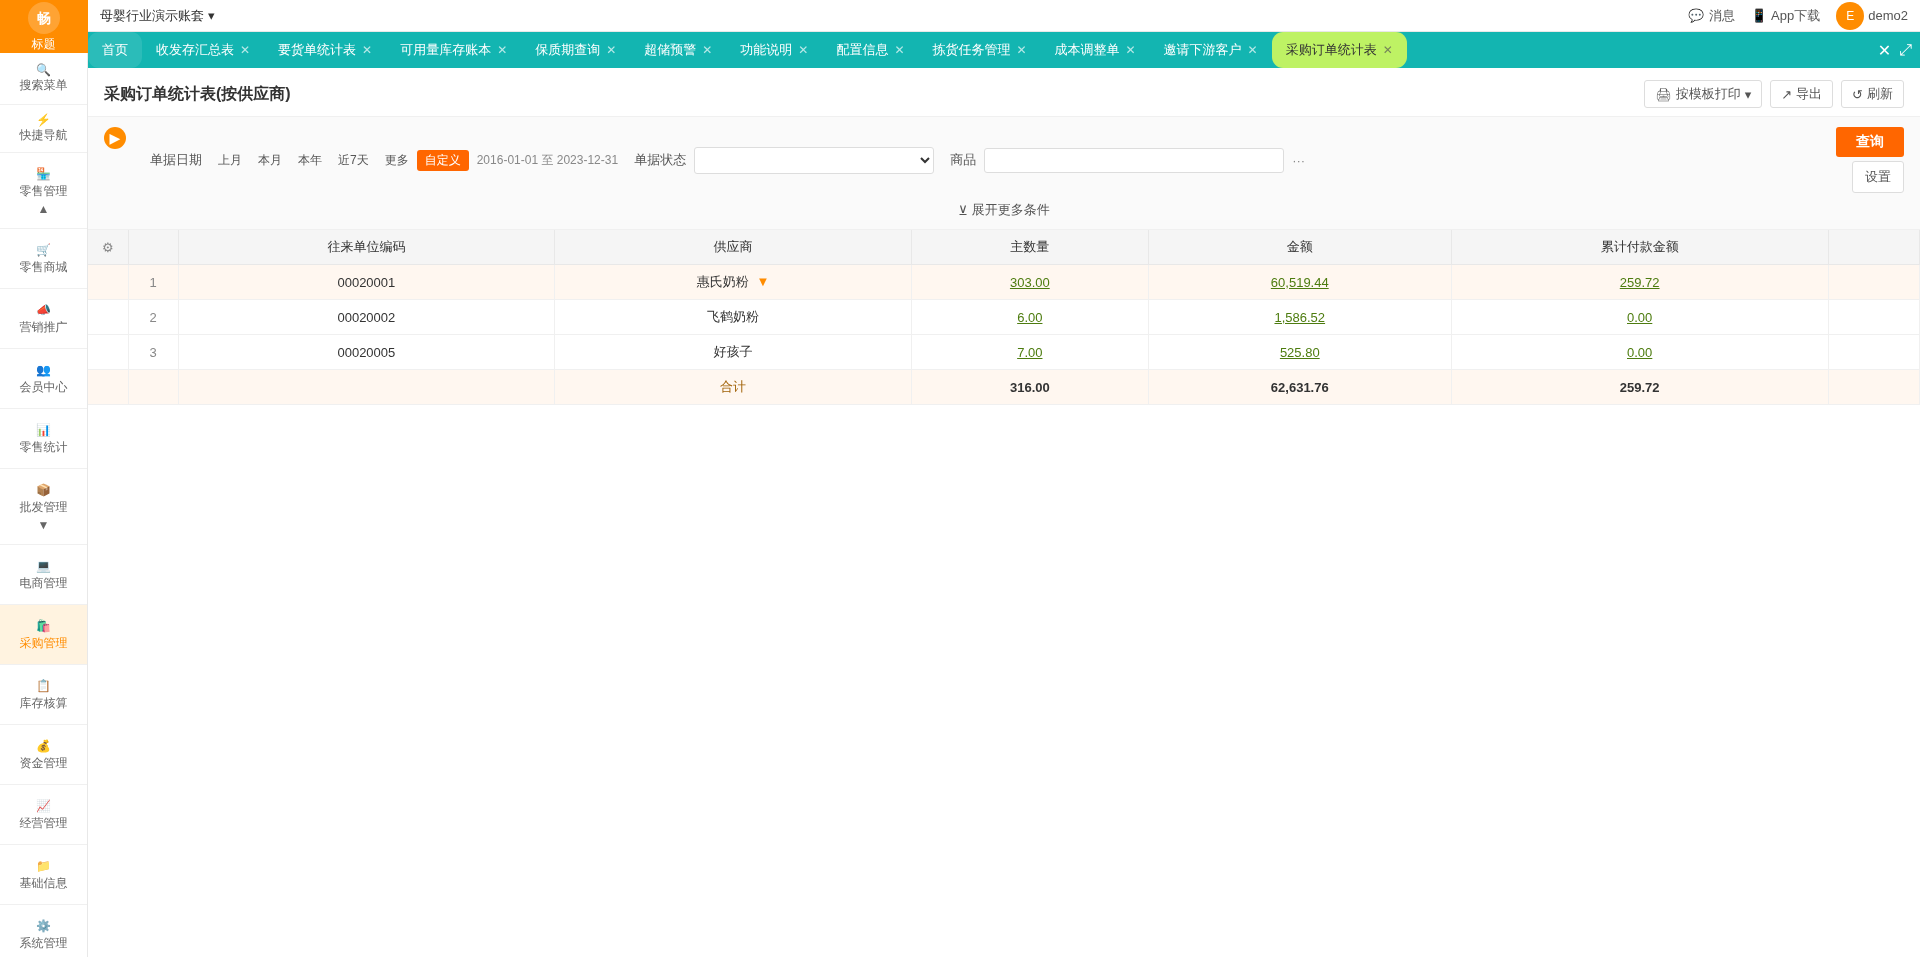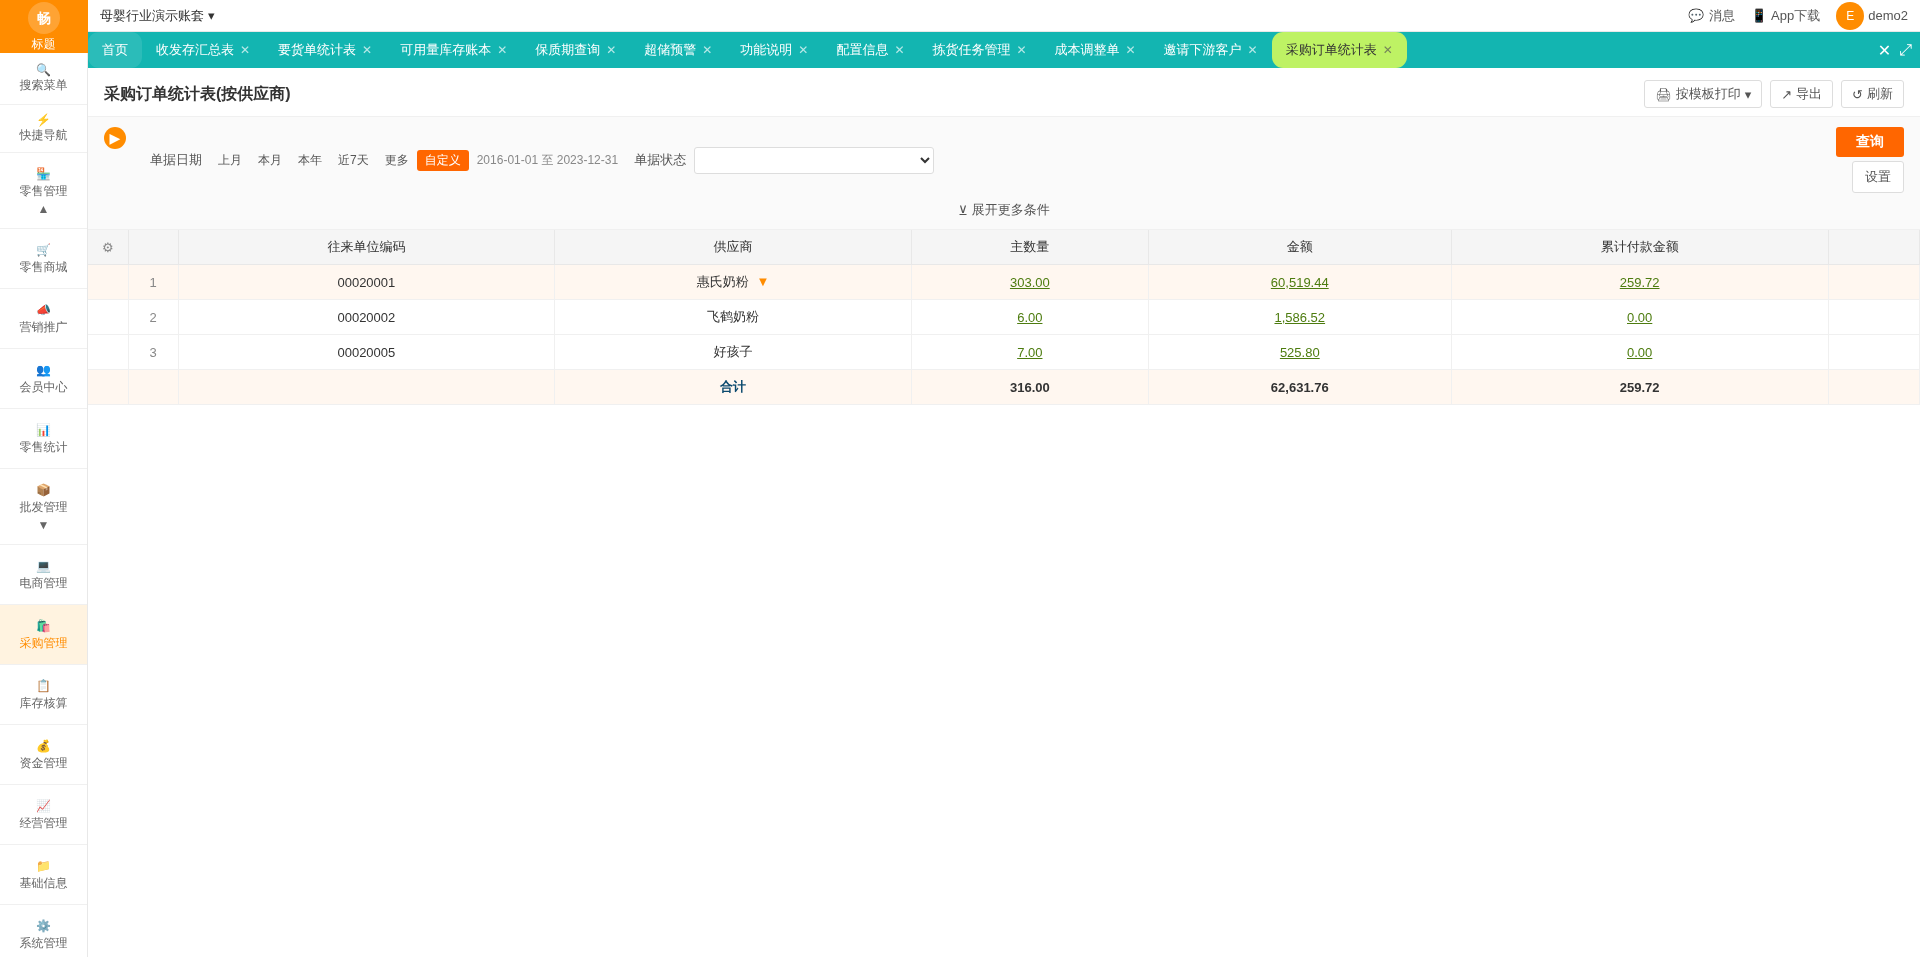--- a/index.html
+++ b/index.html
@@ -296,20 +296,25 @@
               <span class="date-range">2016-01-01 至 2023-12-31</span>
             </div>
 
             <div class="filter-item">
               <span class="filter-label">单据状态</span>
               <select class="filter-select">
                 <option value=""></option>
               </select>
             </div>
 
+            <div class="filter-item">
+              <span class="filter-label">商品</span>
+              <input class="filter-input" type="text" style="flex: 1 1 0%; min-width: 300px;" placeholder="">
+              <span class="filter-more">···</span>
+            </div>
 
             <div class="filter-right-btns">
               <button class="btn-query">查询</button>
               <button class="btn-settings">设置</button>
             </div>
           </div>
         </div>
       </div>
 
       <div class="filter-expand">
@@ -369,21 +374,21 @@
             <td><span class="link">525.80</span></td>
             <td><span class="link">0.00</span></td>
             <td></td>
           </tr>
         </tbody>
         <tfoot>
           <tr style="background:#fff7f0;">
             <td></td>
             <td></td>
             <td></td>
-            <td style="font-weight:bold; color:#0c4a6e;">合计</td>
+            <td style="font-weight:normal; color:#a16207;">合计</td>
             <td style="font-weight:bold;">316.00</td>
             <td style="font-weight:bold;">62,631.76</td>
             <td style="font-weight:bold;">259.72</td>
             <td></td>
           </tr>
         </tfoot>
       </table>
     </div>
 
   </div>

